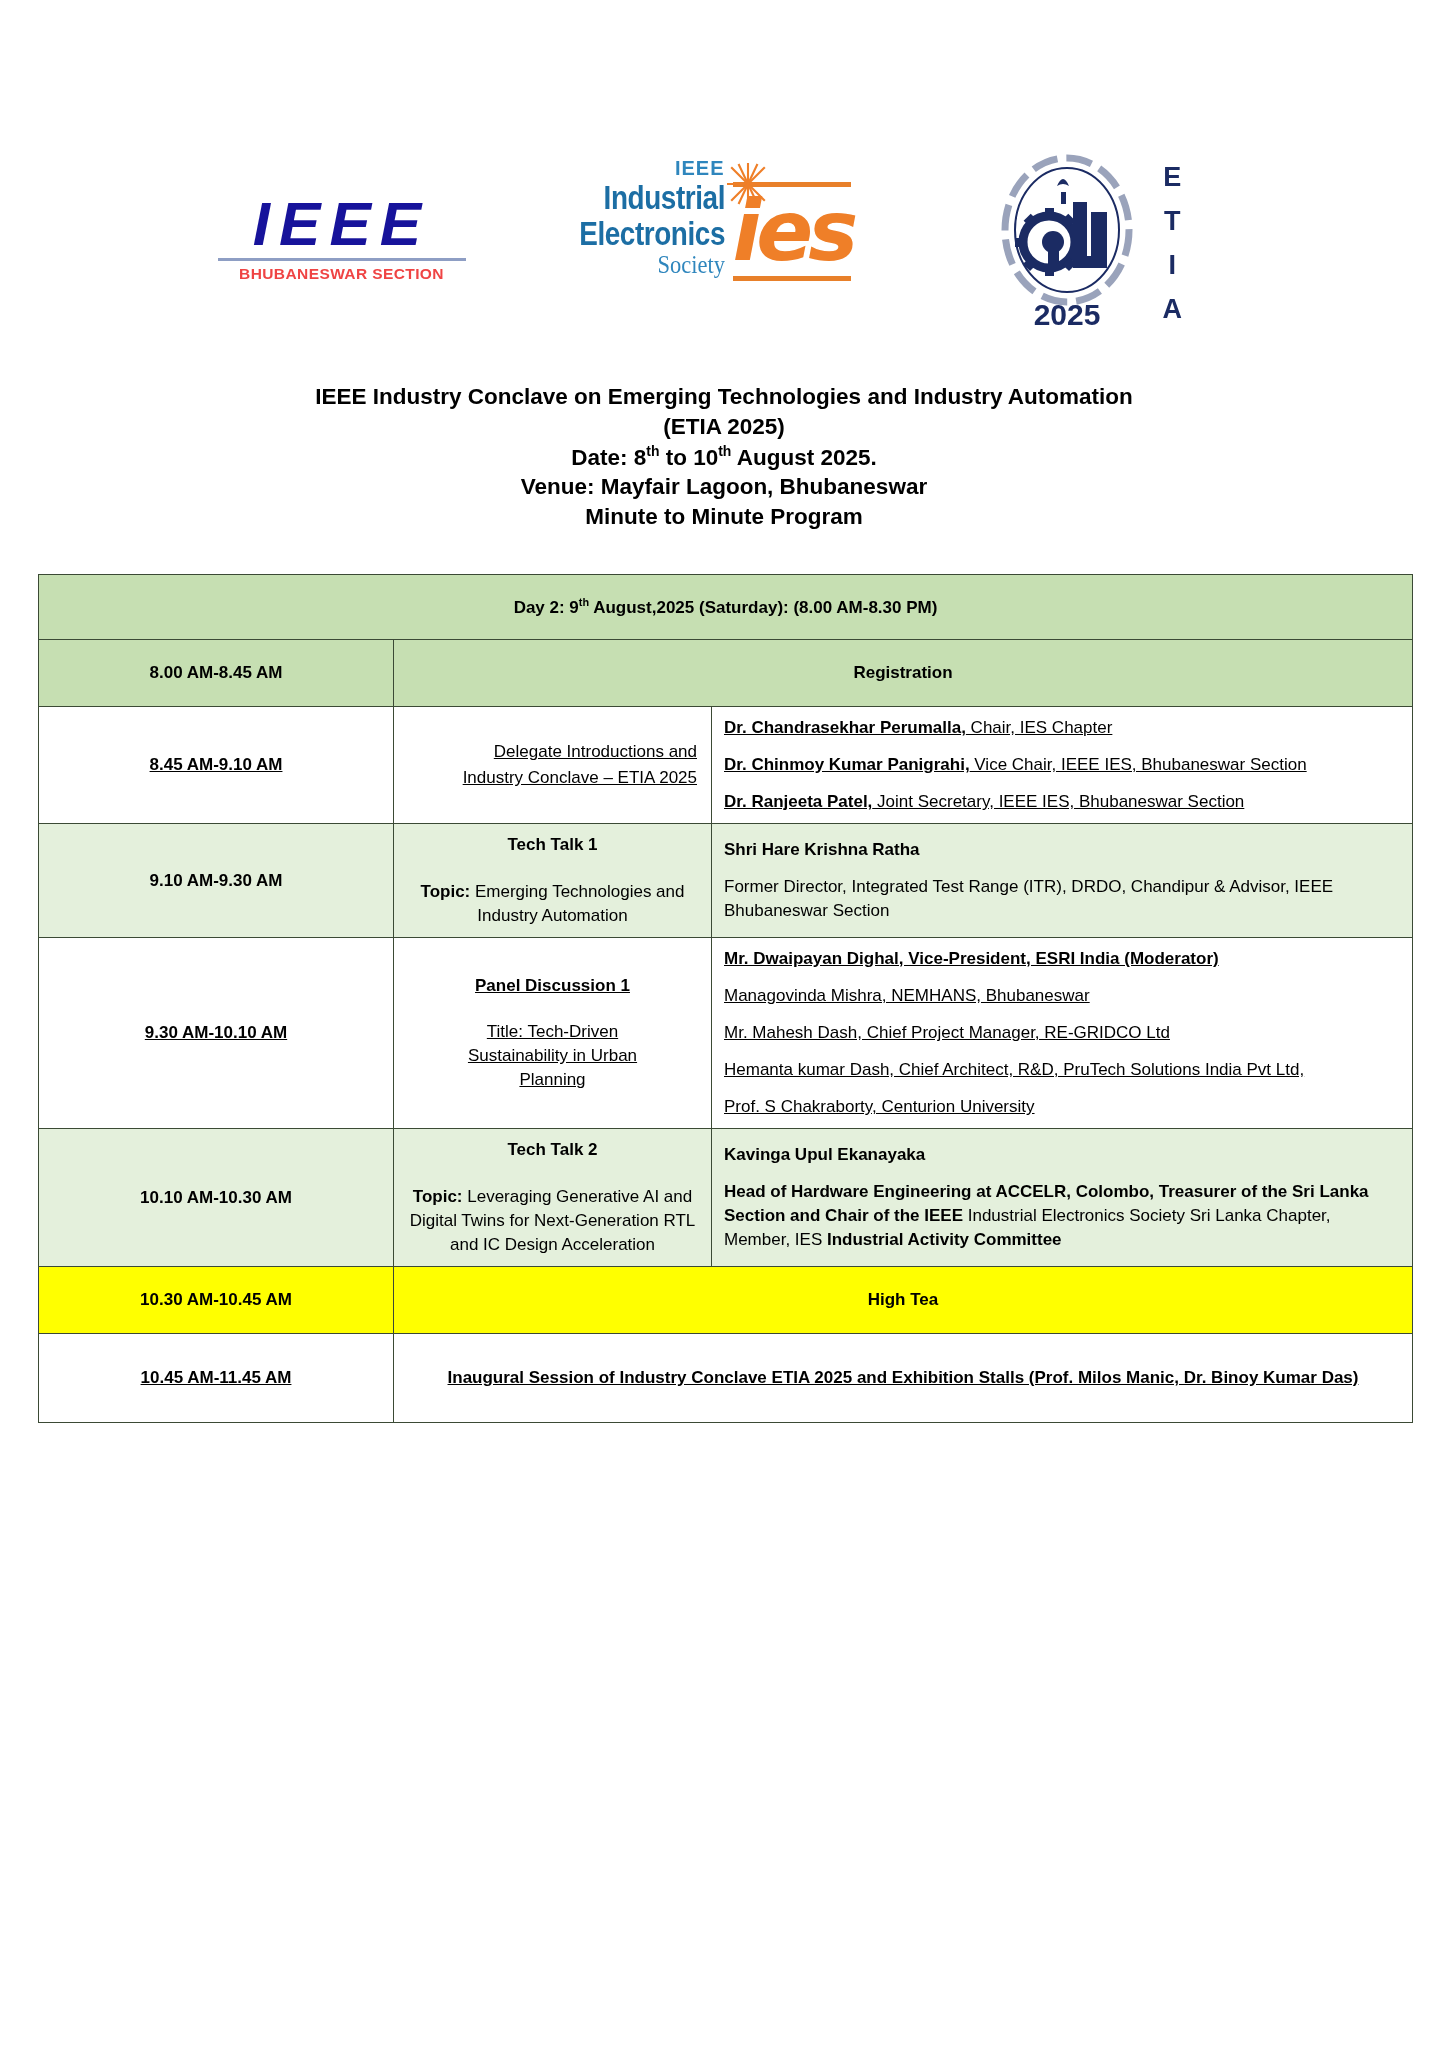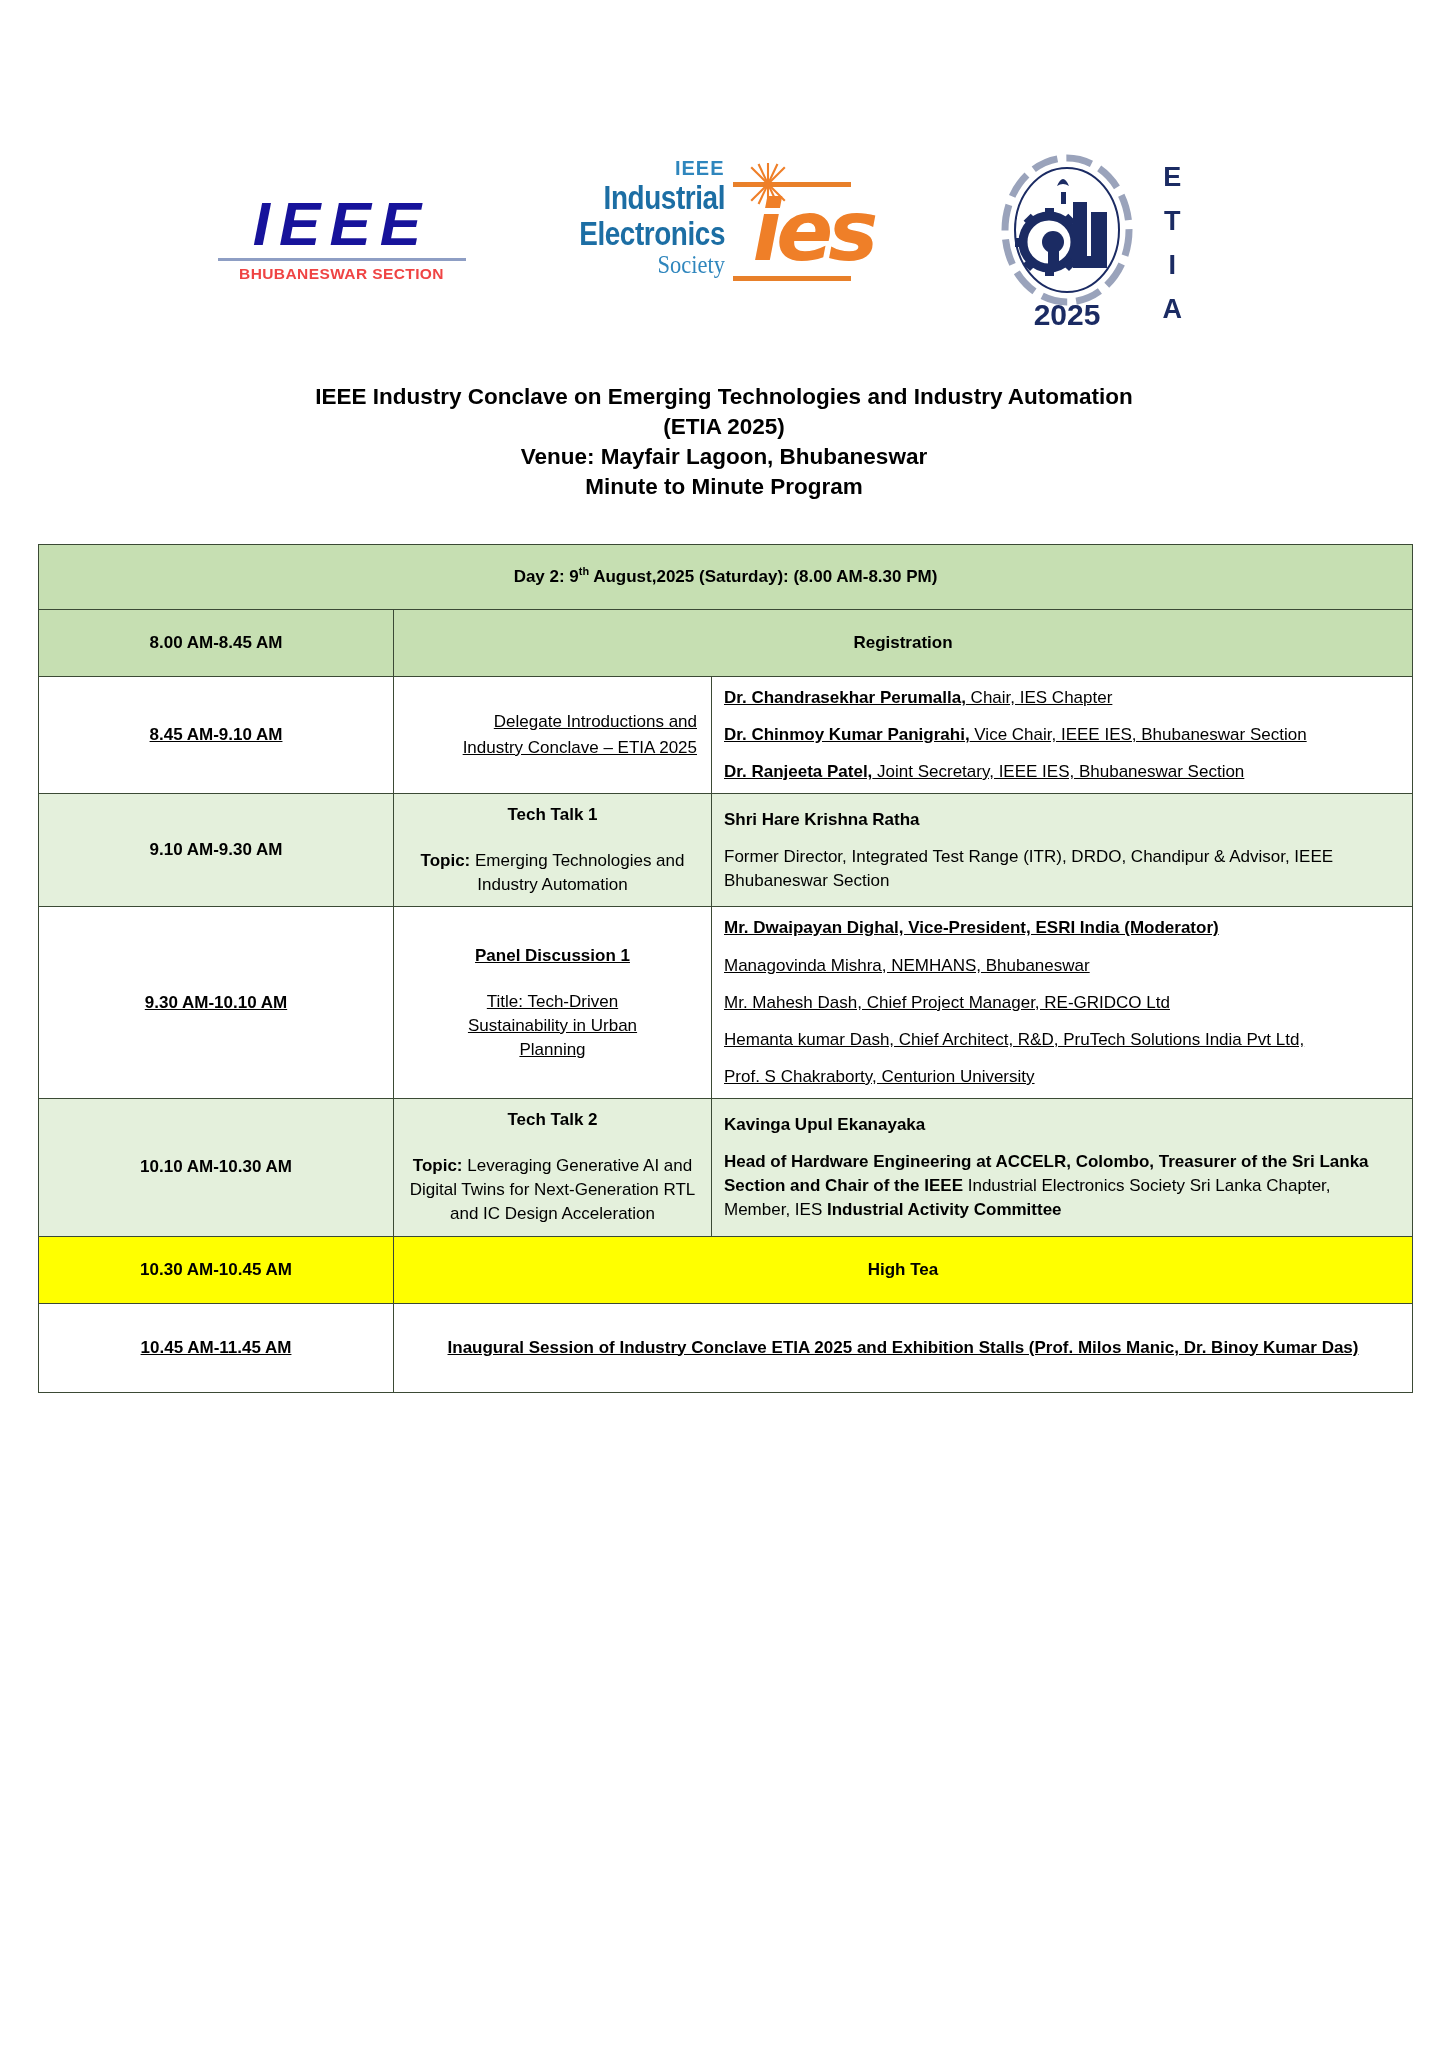--- a/index.html
+++ b/index.html
@@ -242,21 +242,21 @@
 
     <div class="ies-logo">
       <div class="ies-words">
         <div class="ies-ieee">IEEE</div>
         <div class="ies-l1">Industrial</div>
         <div class="ies-l2">Electronics</div>
         <div class="ies-soc">Society</div>
       </div>
       <div class="ies-mark">
         <div class="ies-bar top"></div>
-        <div style="position:relative;margin-left:20px;">
+        <div style="position:relative;">
           <div class="ies-spark">
             <svg viewBox="0 0 40 40" width="42" height="42" aria-hidden="true">
               <g stroke="#ef7f28" stroke-width="2">
                 <line x1="20" y1="0" x2="20" y2="40"></line>
                 <line x1="0" y1="20" x2="40" y2="20"></line>
                 <line x1="4" y1="4" x2="36" y2="36"></line>
                 <line x1="36" y1="4" x2="4" y2="36"></line>
                 <line x1="11" y1="1" x2="29" y2="39"></line>
                 <line x1="29" y1="1" x2="11" y2="39"></line>
               </g>
@@ -303,20 +303,23 @@
         <div>T</div>
         <div>I</div>
         <div>A</div>
       </div>
     </div>
   </div>
 
   <div class="title-block">
     <div>IEEE Industry Conclave on Emerging Technologies and Industry Automation</div>
     <div>(ETIA 2025)</div>
+    <div>
+      <span>Date: 8</span><sup>th</sup><span> to 10</span><sup>th</sup><span> August 2025.</span>
+    </div>
     <div>Venue: Mayfair Lagoon, Bhubaneswar</div>
     <div>Minute to Minute Program</div>
   </div>
 
   <div class="table-wrap">
     <table class="program">
       <colgroup>
           <col class="c1">
           <col class="c2">
           <col class="c3">

